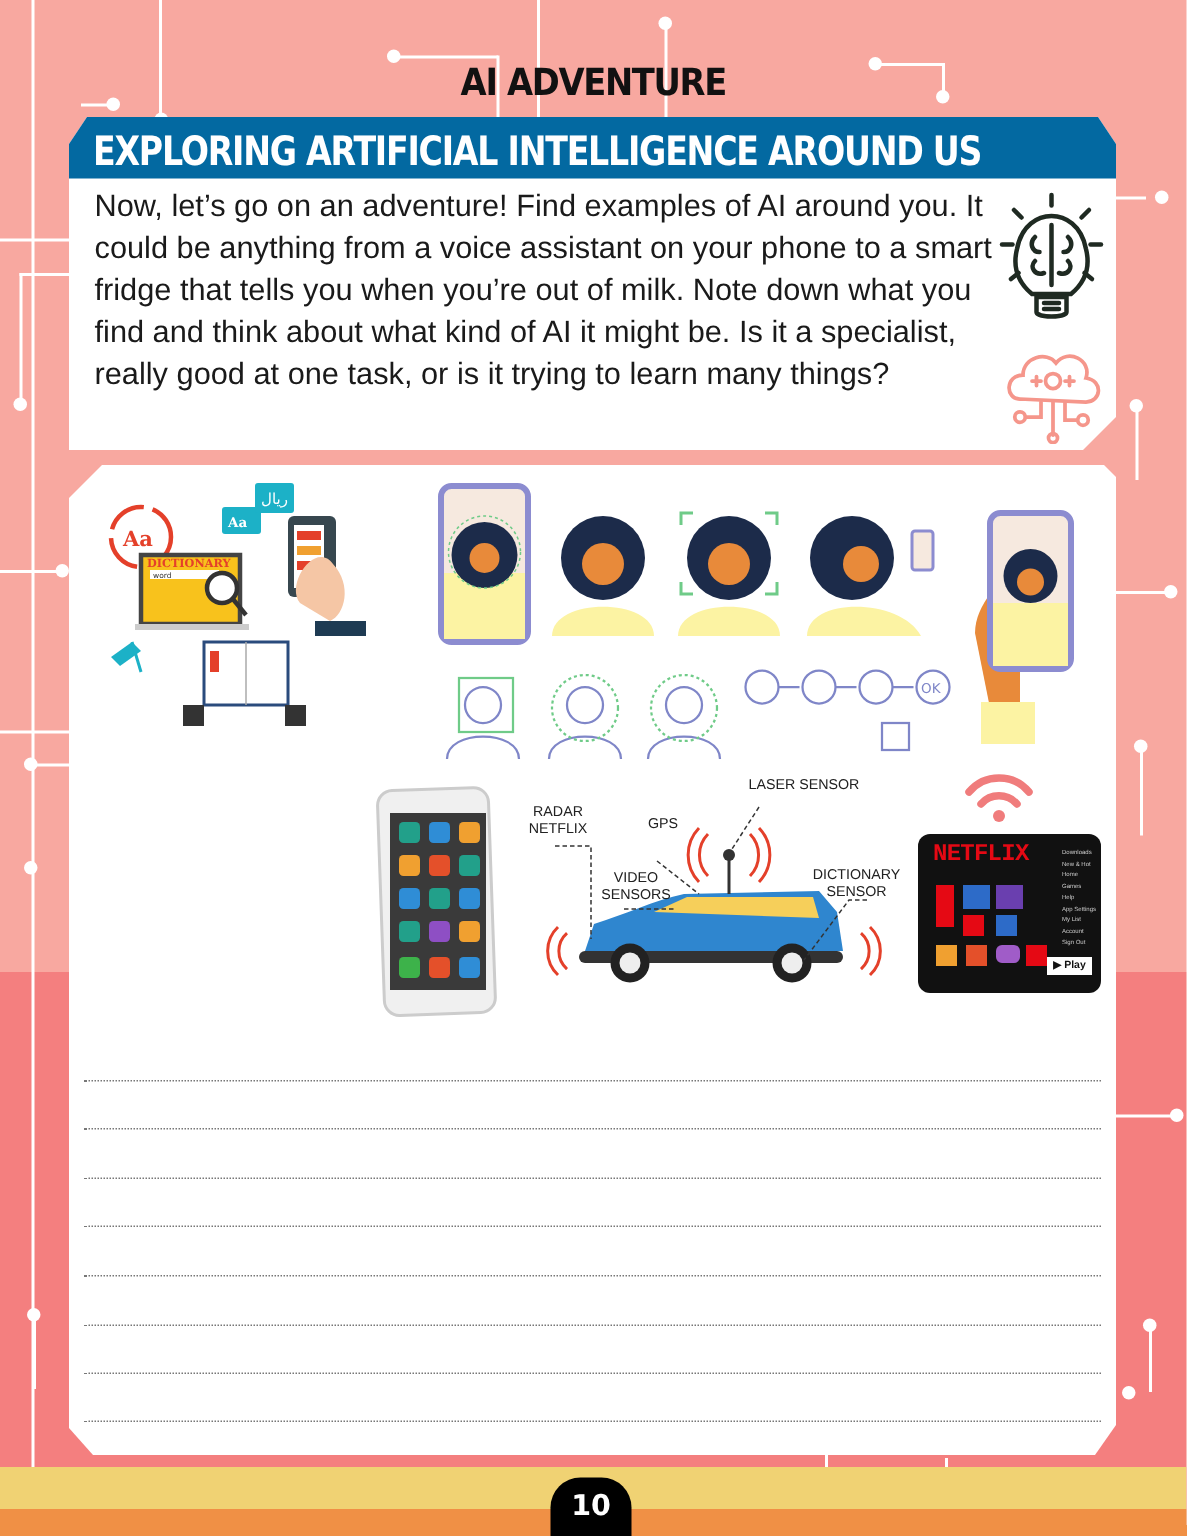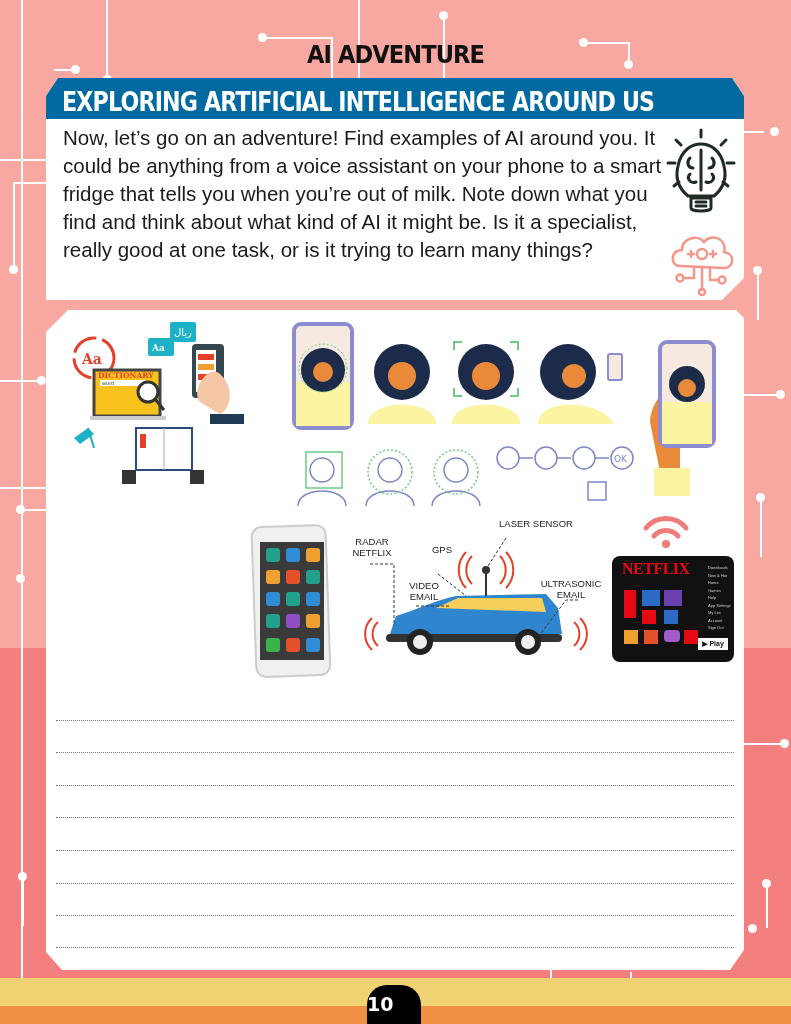--- a/index.html
+++ b/index.html
@@ -17,21 +17,21 @@
   .icon-brain{position:absolute;left:620px;top:50px;width:70px;height:90px}
   .icon-cloud{position:absolute;left:620px;top:148px;width:72px;height:70px}
   .main-panel{position:absolute;left:46px;top:310px;width:698px;height:660px;background:#fff;
     clip-path:polygon(0 22px,22px 0,690px 0,698px 8px,698px 640px,684px 660px,16px 660px,0 642px)}
   .illus{position:absolute}
   .lines{position:absolute;left:10px;top:410px;width:678px}
   .line{position:absolute;left:0;width:678px;border-top:1.5px dotted #777}
   .footer-yellow{position:absolute;left:0;top:978px;width:791px;height:46px;background:#F0D273}
   .footer-orange{position:absolute;left:0;top:1006px;width:791px;height:18px;background:#F09045}
   .page-num-badge{position:absolute;left:367px;top:985px;width:54px;height:39px;background:#000;border-radius:20px 20px 0 0}
-  .page-num{position:absolute;left:367px;top:993px;width:54px;text-align:left;color:#fff;font-weight:bold;font-size:19px;font-family:"DejaVu Sans",sans-serif}
+  .page-num{position:absolute;left:367px;top:993px;width:54px;text-align:center;color:#fff;font-weight:bold;font-size:19px;font-family:"DejaVu Sans",sans-serif}
   .label-small{position:absolute;font-size:9.5px;color:#222;text-align:center;line-height:11px}
 </style>
 </head>
 <body>
 
 <div class="bg-lower"></div>
 
 <div>
   <div class="circ" style="left:21px;top:0;width:2px;height:1024px"></div>
   <div class="circ" style="left:106px;top:0;width:2px;height:78px"></div>
@@ -254,43 +254,43 @@
         <path d="M24 48 H48 V110"></path>
           <path d="M92 58 L120 80"></path>
           <path d="M70 90 H104"></path>
           <path d="M160 22 L142 50"></path>
           <path d="M232 84 H220 L190 124"></path>
       </g>
     </svg>
     <div class="label-small" style="left:2px;top:20px;width:48px">RADAR NETFLIX</div>
     <div class="label-small" style="left:76px;top:28px;width:40px">GPS</div>
     <div class="label-small" style="left:150px;top:2px;width:80px">LASER SENSOR</div>
-    <div class="label-small" style="left:54px;top:64px;width:48px">VIDEO EMAIL</div>
-    <div class="label-small" style="left:190px;top:62px;width:70px">ULTRASONIC EMAIL</div>
+    <div class="label-small" style="left:54px;top:64px;width:48px">VIDEO SENSORS</div>
+    <div class="label-small" style="left:190px;top:62px;width:70px">DICTIONARY SENSOR</div>
   </div>
 
   <div class="illus" style="left:566px;top:196px;width:124px;height:160px">
     <svg width="124" height="160" viewBox="0 0 124 160">
       <g fill="none" stroke="#F07C7C" stroke-width="5" stroke-linecap="round">
         <path d="M34 22 a26 26 0 0 1 40 0"></path>
           <path d="M42 30 a16 16 0 0 1 24 0"></path>
       </g>
       <circle cx="54" cy="38" r="4" fill="#F07C7C"></circle>
       <rect x="0" y="50" width="122" height="106" rx="8" fill="#111"></rect>
       <rect x="12" y="84" width="12" height="28" fill="#E50914"></rect>
       <rect x="30" y="84" width="18" height="16" fill="#2D6BC8"></rect>
         <rect x="52" y="84" width="18" height="16" fill="#6A3FAF"></rect>
       <rect x="30" y="104" width="14" height="14" fill="#E50914"></rect>
         <rect x="52" y="104" width="14" height="14" fill="#2D6BC8"></rect>
       <rect x="12" y="124" width="14" height="14" fill="#F0A030"></rect>
         <rect x="32" y="124" width="14" height="14" fill="#E4502A"></rect>
         <rect x="52" y="124" width="16" height="12" rx="4" fill="#A05CC8"></rect>
         <rect x="72" y="124" width="14" height="14" fill="#E50914"></rect>
     </svg>
-    <div style="position:absolute;left:10px;top:54px;font-family:Liberation Serif, serif;font-weight:bold;font-size:16px;color:#E50914;letter-spacing:-.5px">NETFLIX</div>
+    <div style="position:absolute;left:10px;top:54px;font-family:Liberation Mono, monospace;font-weight:bold;font-size:16px;color:#E50914;letter-spacing:-.5px">NETFLIX</div>
     <div style="position:absolute;left:96px;top:58px;width:26px;font-size:4px;line-height:7.5px;color:#ccc">
       <div>Downloads</div>
         <div>New &amp; Hot</div>
         <div>Home</div>
         <div>Games</div>
         <div>Help</div>
         <div>App Settings</div>
         <div>My List</div>
         <div>Account</div>
         <div>Sign Out</div>

